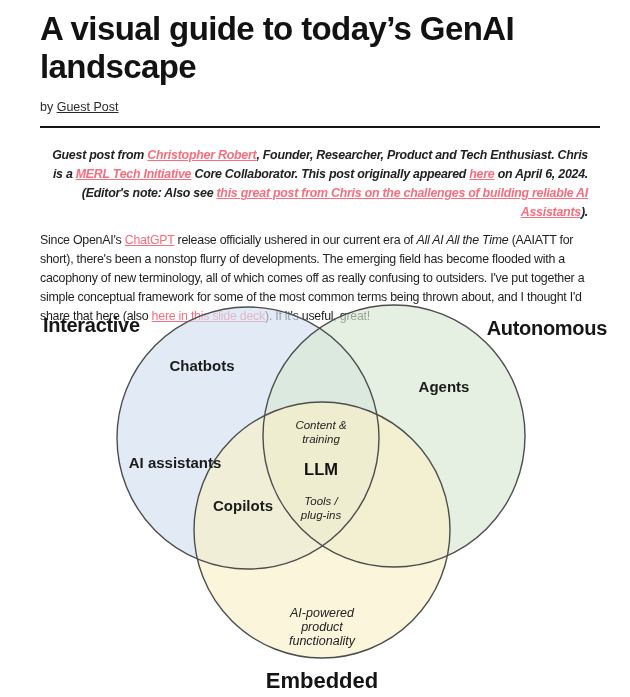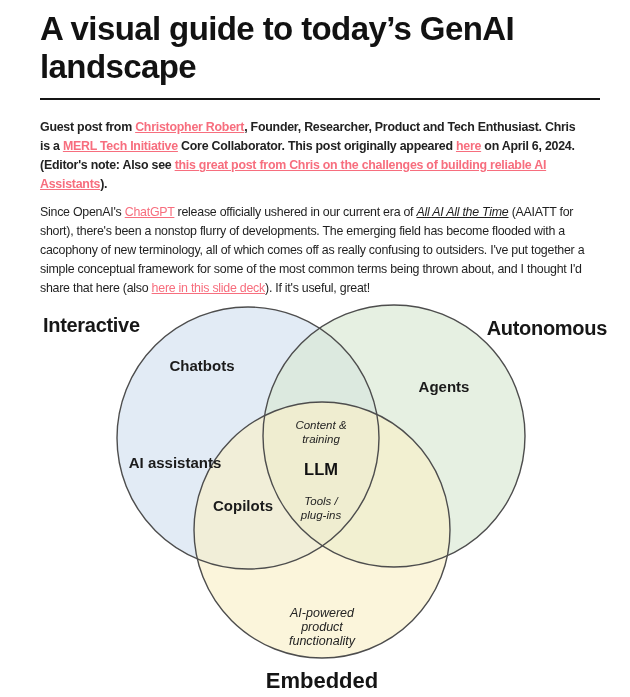--- a/index.html
+++ b/index.html
@@ -38,38 +38,40 @@
     border-top: 2px solid #151515;
     margin: 12px 0 0 0;
     width: 560px;
   }
   .intro {
     margin: 18px 0 0 0;
     max-width: 562px;
     font-size: 12.4px;
     line-height: 19px;
     letter-spacing: -0.25px;
+    font-style: italic;
     font-weight: 700;
     color: #222222;
+    text-align: right;
   }
   .bodyp {
     margin: 9px 0 0 0;
     max-width: 562px;
     font-size: 12.4px;
     line-height: 19px;
     letter-spacing: -0.25px;
     font-weight: 400;
     color: #1f1f1f;
   }
   .lnk {
     color: var(--link, #f76e7e);
     text-decoration: underline;
     cursor: pointer;
   }
-  .em-text { font-style: italic; text-decoration: underline; }
+  .em-text { font-style: italic; }
 
   .venn-wrap {
     position: absolute;
     top: 290px; left: 0;
     width: 558px; height: 407px;
   }
   svg text { text-anchor: middle; fill: #1b1b1b; }
   .t-cat  { font-weight: 700; font-size: 20px; fill: #171717; letter-spacing: -0.3px; }
   .t-mid  { font-weight: 700; font-size: 15px; }
   .t-llm  { font-weight: 700; font-size: 16.5px; fill: #111111; }
@@ -78,20 +80,23 @@
   .t-emb  { font-weight: 700; font-size: 22px; fill: #141414; }
   .venn-fill { fill-opacity: 0.65; stroke: none; }
   .venn-stroke { fill: none; stroke: #4d4d4d; stroke-width: 1.4; }
 </style>
 </head>
 <body>
 
 <div class="container">
   <h1 class="page-title">A visual guide to today’s GenAI landscape</h1>
 
+  <div class="byline">
+    <span>by </span><a href="#">Guest Post</a>
+  </div>
 
   <hr class="divider">
 
   <p class="intro"><span class="text-run">Guest post from </span><a href="#" class="lnk">Christopher Robert</a><span class="text-run">, Founder, Researcher, Product and Tech Enthusiast. Chris is a </span><a href="#" class="lnk">MERL Tech Initiative</a><span class="text-run"> Core Collaborator. This post originally appeared </span><a href="#" class="lnk">here</a><span class="text-run"> on April 6, 2024. (Editor's note: Also see </span><a href="#" class="lnk">this great post from Chris on the challenges of building reliable AI Assistants</a><span class="text-run">).</span></p>
 
   <p class="bodyp"><span class="text-run">Since OpenAI's </span><a href="#" class="lnk">ChatGPT</a><span class="text-run"> release officially ushered in our current era of </span><span class="em-text">All AI All the Time</span><span class="text-run"> (AAIATT for short), there's been a nonstop flurry of developments. The emerging field has become flooded with a cacophony of new terminology, all of which comes off as really confusing to outsiders. I've put together a simple conceptual framework for some of the most common terms being thrown about, and I thought I'd share that here (also </span><a href="#" class="lnk">here in this slide deck</a><span class="text-run">). If it's useful, great!</span></p>
 </div>
 
 <div class="venn-wrap">
   <svg width="630" height="407" viewBox="0 0 630 407">

